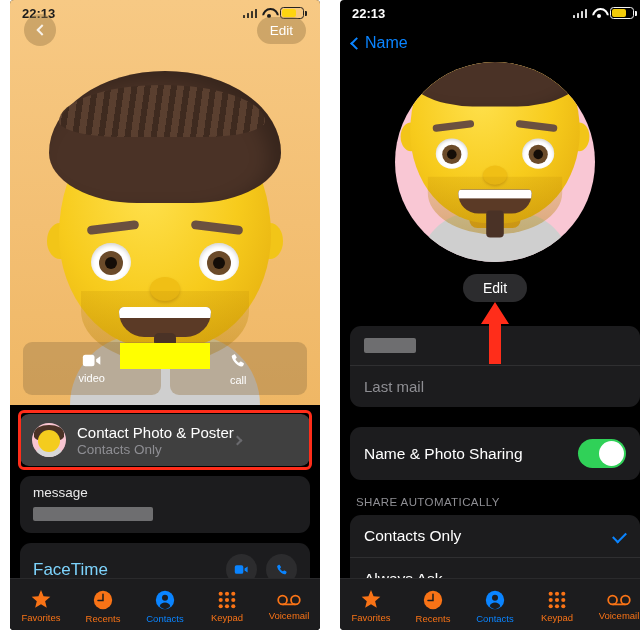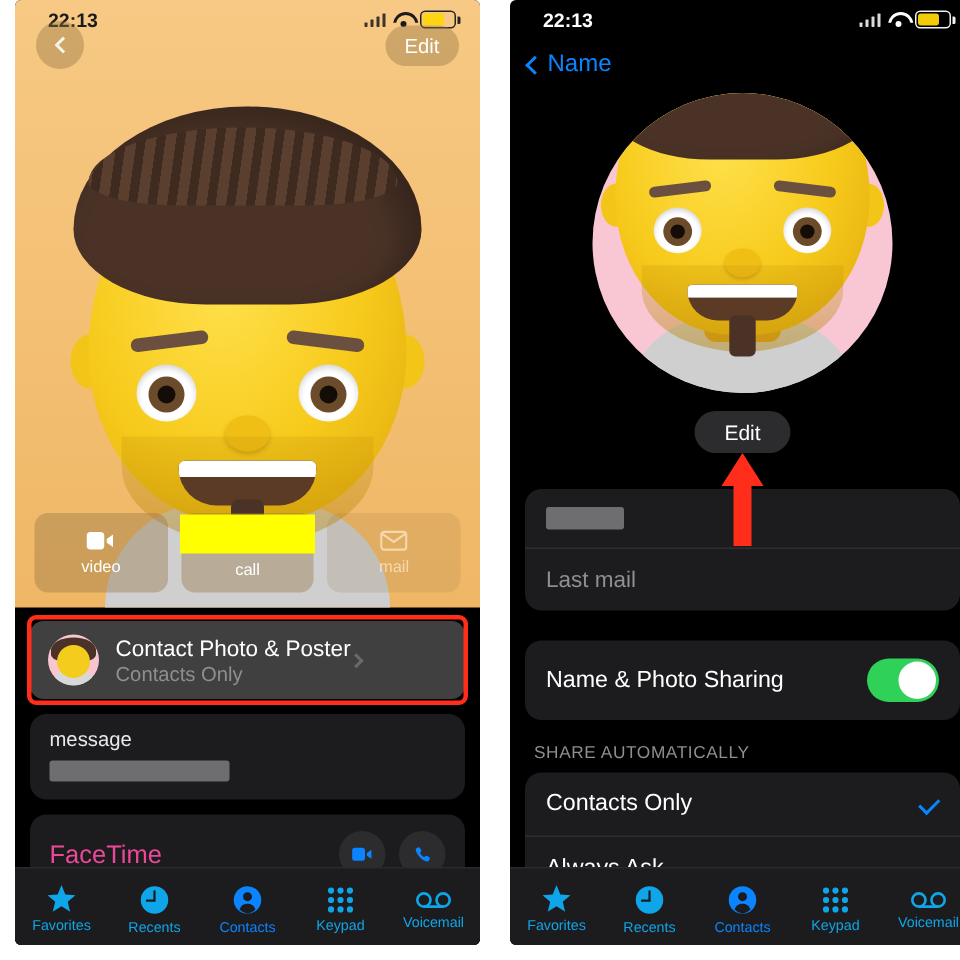--- a/index.html
+++ b/index.html
@@ -21,21 +21,21 @@
     flex: 0 0 310px;
   }
   .phone-left { margin-left: 10px; }
   .phone-right { margin-left: 0px; }
 
   
   .statusbar {
     position: relative;
     height: 26px;
     display: flex; align-items: center; justify-content: space-between;
-    padding: 0 16px 0 22px;
+    padding: 0 16px 0 12px;
     font-size: 13px; font-weight: bold;
   }
   .statusbar.on-orange { color: #1b1b1b; }
   .statusbar.on-dark { color: #ffffff; }
   .sb-right { display: flex; align-items: center; gap: 5px; }
   .sig { display: flex; align-items: flex-end; gap: 1.5px; height: 9px; }
   .sig i { display:block; width: 2.5px; background: currentColor; opacity:.85; border-radius:.5px;}
   .sig i:nth-child(1){height:3px}.sig i:nth-child(2){height:5px}
   .sig i:nth-child(3){height:7px}.sig i:nth-child(4){height:9px}
   .wifi { position: relative; width: 13px; height: 10px; }
@@ -151,21 +151,21 @@
              overflow:hidden; flex:0 0 auto; margin-right: 11px;}
   .mini-av .h{position:absolute;left:50%;transform:translateX(-50%);top:2px;width:30px;height:16px;background:#4a3226;border-radius:50% 50% 30% 30%;}
   .mini-av .f{position:absolute;left:50%;transform:translateX(-50%);top:7px;width:22px;height:22px;background:#f4cc1e;border-radius:50%;}
   .mini-av .b{position:absolute;left:50%;transform:translateX(-50%);bottom:0;width:28px;height:11px;background:#d8d8d8;border-radius:12px 12px 0 0;}
   .cpp-title { font-size: 15px; color:#fff; font-weight:400; }
   .cpp-sub { font-size: 13.5px; color:#8e8e93; margin-top:1px; }
 
   .field-label { font-size: 13.5px; color:#e9e9ea; }
   .redact-bar { height: 14px; width: 120px; background:#6e6e70; border-radius:2px; margin-top: 7px; }
 
-  .ft-title { font-size: 17px; color:#ec4899; }
+  .ft-title { font-size: 17px; color:#7dd3fc; }
   .ft-btns { display:flex; gap:9px; }
   .ft-btn { width: 31px;height:31px;border-radius:50%;background:#2c2c2e;
             display:flex;align-items:center;justify-content:center; }
 
   
   .nav-back { display:flex; align-items:center; gap:4px; padding: 8px 14px 4px 12px; color:#0a84ff; }
   .nav-back .c { width:9px;height:9px;border-left:2.6px solid #0a84ff;border-bottom:2.6px solid #0a84ff;
                  transform:rotate(45deg); }
   .nav-back .t { font-size: 16px; }
 
@@ -196,21 +196,21 @@
   .opt + .opt { border-top: 1px solid #2f2f31; }
   .check { margin-left:auto; width: 13px; height: 8px; border-left:2.4px solid #0a84ff;
            border-bottom:2.4px solid #0a84ff; transform: rotate(-45deg); }
 
   
   .tabbar {
     position:absolute; left:0; right:0; bottom:0; height: 52px;
     background:#1c1c1e; border-top:1px solid #2a2a2c;
     display:flex; align-items:center; padding-top:4px;
   }
-  .tab { flex:1; display:flex; flex-direction:column; align-items:center; gap:3px; color:#0ea5e9; }
+  .tab { flex:1; display:flex; flex-direction:column; align-items:center; gap:3px; color:#f97316; }
   .tab.active { color:#0a84ff; }
   .tab .tl { font-size: 9.5px; }
   .tab svg { display:block; }
   .spacer { height: 52px; }
 </style>
 </head>
 <body>
 
 <div class="stage">
 
@@ -270,29 +270,20 @@
           </span>
           <span class="lbl">video</span>
         </div>
         <div class="act">
           <span>
             <svg width="18" height="18" viewBox="0 0 24 24" fill="#fff">
                 <path d="M6.6 3.2c.6-.3 1.3-.1 1.7.5l1.8 2.8c.3.5.2 1.2-.2 1.6l-1 1c-.2.2-.3.5-.1.8.8 1.6 2.7 3.5 4.3 4.3.3.2.6.1.8-.1l1-1c.4-.4 1.1-.5 1.6-.2l2.8 1.8c.6.4.8 1.1.5 1.7l-1 1.9c-.4.8-1.3 1.2-2.2 1C11.6 19 5 12.4 3.7 6.4c-.2-.9.2-1.8 1-2.2l1.9-1z"></path>
               </svg>
           </span>
           <span class="lbl">call</span>
-        </div>
-        <div class="act dim">
-          <span>
-            <svg width="19" height="15" viewBox="0 0 24 18" fill="none" stroke="#fff" stroke-width="1.8">
-                <rect x="1.5" y="1.5" width="21" height="15" rx="2.5"></rect>
-                <path d="M2 3l10 7 10-7"></path>
-              </svg>
-          </span>
-          <span class="lbl">mail</span>
         </div>
       </div>
     </div>
 
     <div class="darkarea">
 
       <div class="cpp-wrap">
         <div class="cpp-row">
           <div class="mini-av">
             <div class="b"></div>

